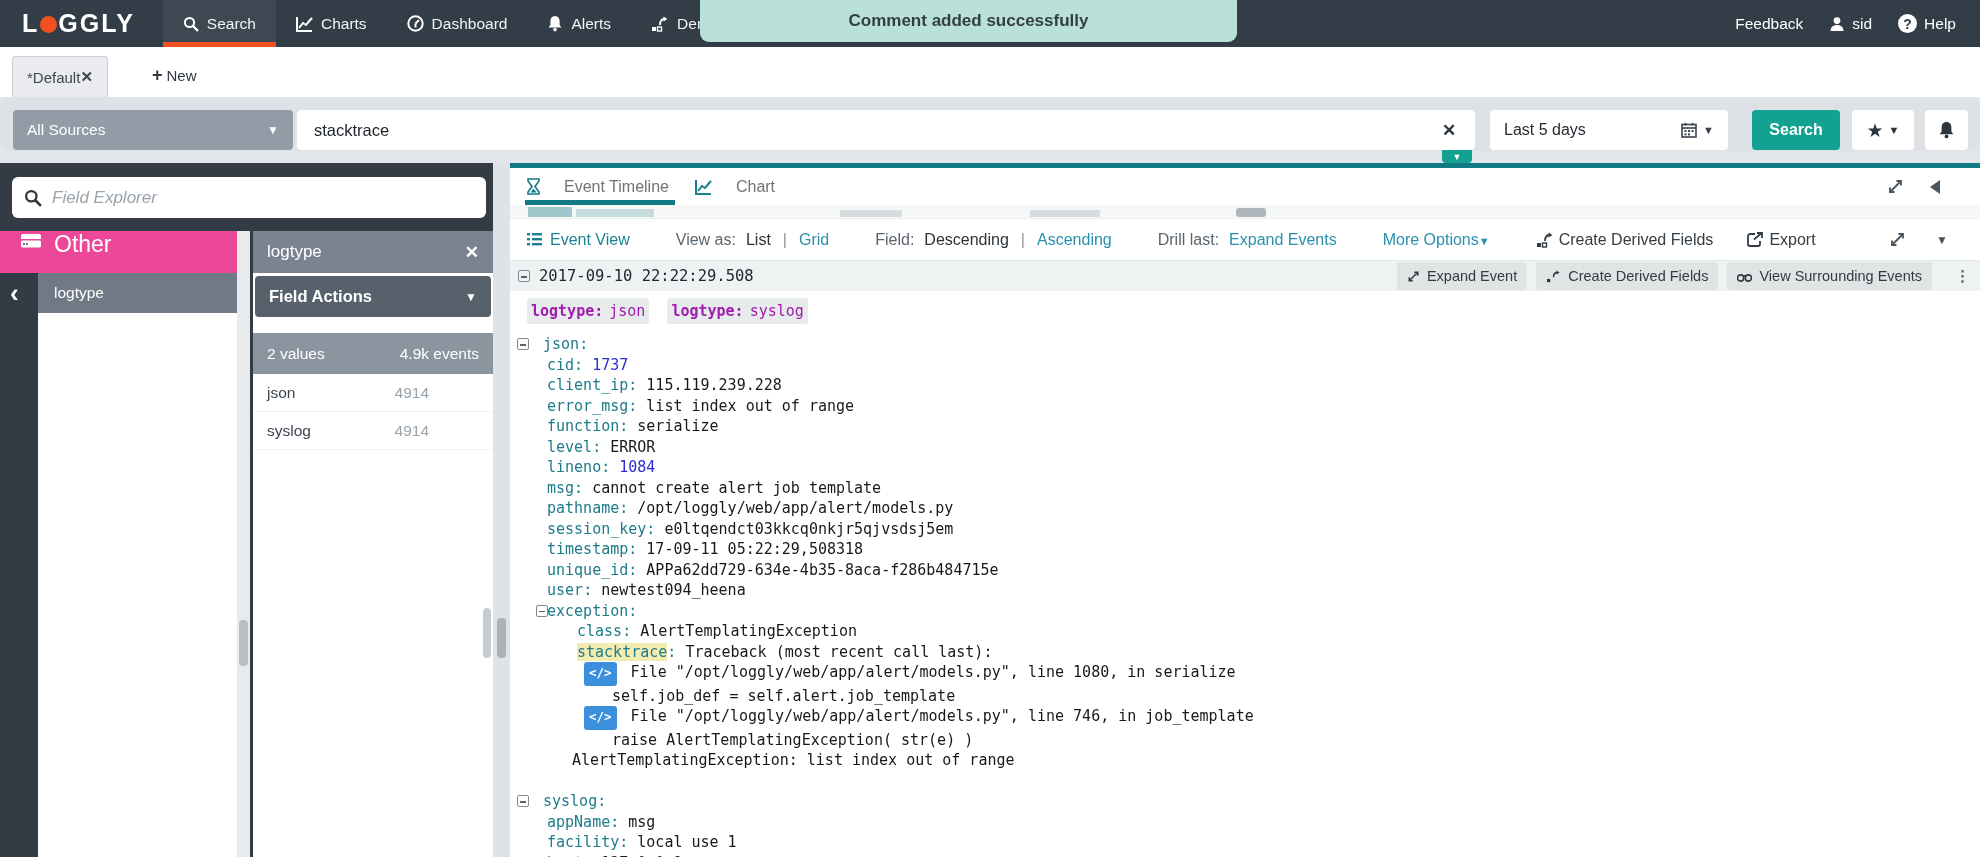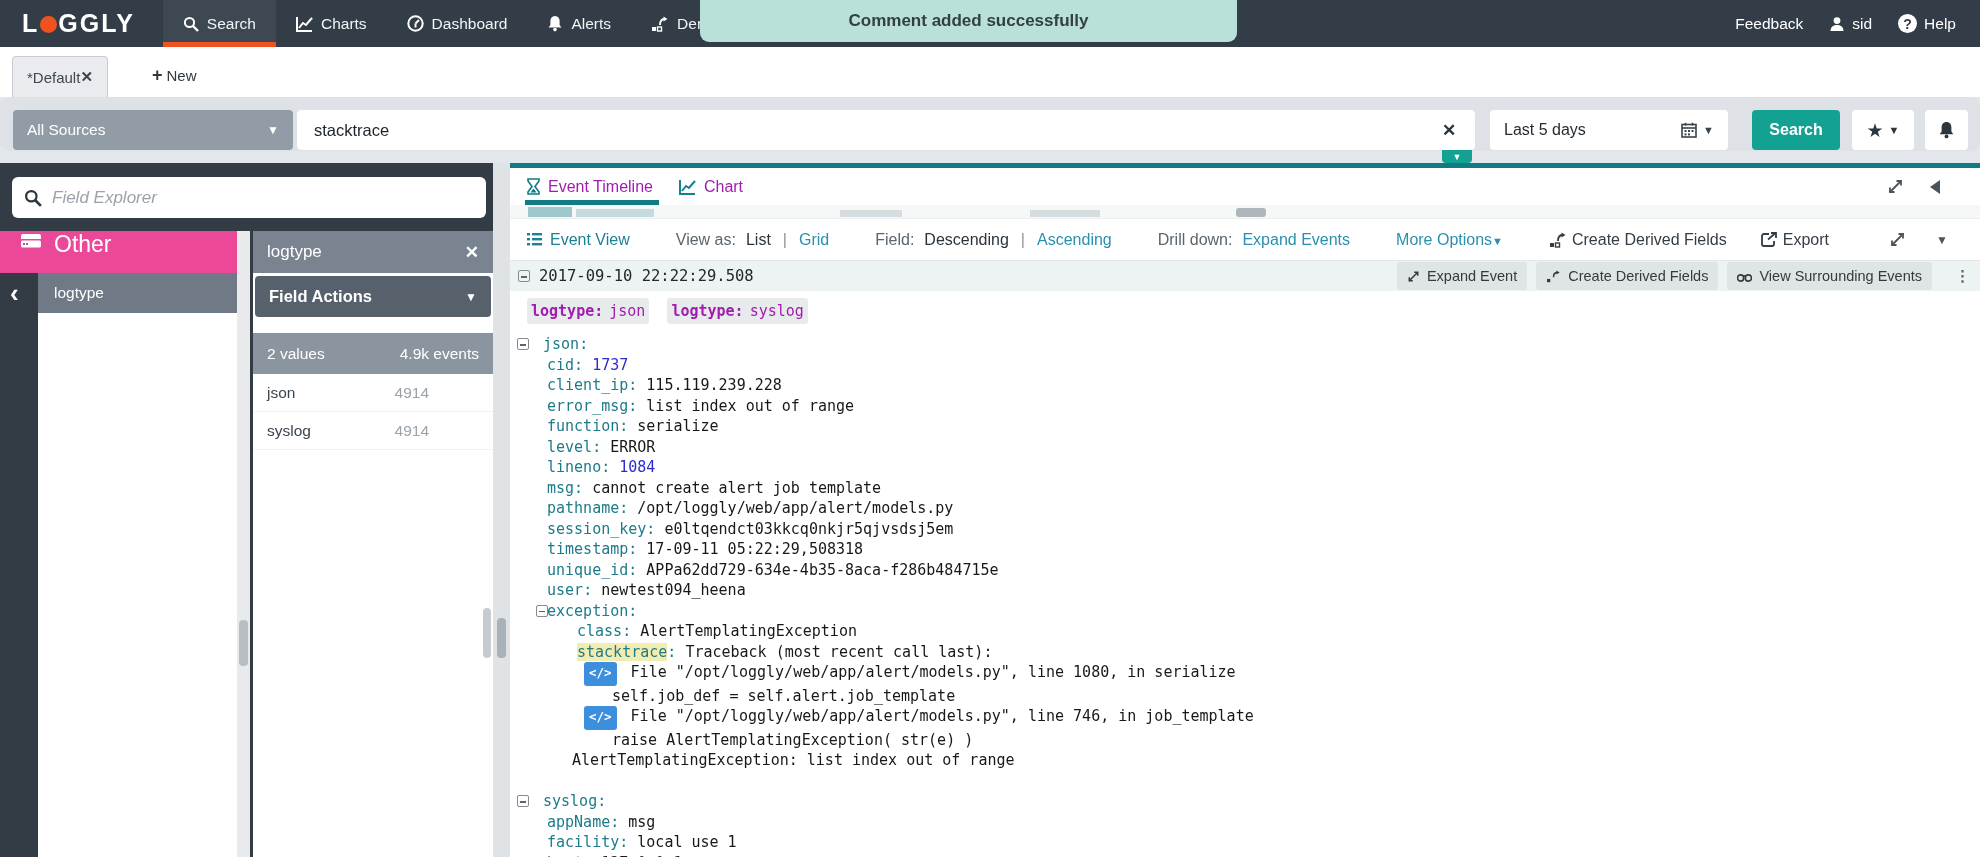--- a/index.html
+++ b/index.html
@@ -82,21 +82,21 @@
   .fp-row .cnt { margin-left:auto; margin-right:50px; color:#9aa2aa; }
   #fp-scroll { position:absolute; right:2px; top:44px; width:8px; bottom:0; }
   #fp-scroll .thumb { position:absolute; left:0; top:333px; width:8px; height:50px; background:#c6cbd0; border-radius:4px; }
 
   #mid-gap { position:absolute; top:163px; left:493px; width:17px; bottom:0; background:#dfe3e6; }
   #mid-gap .thumb { position:absolute; left:4px; top:455px; width:9px; height:40px; background:#aab1b7; border-radius:4px; }
 
   
   #main { position:absolute; top:163px; left:510px; right:0; bottom:0; background:#fff; border-top:5px solid #117a85; }
   #viewtabs { position:relative; height:37px; display:flex; align-items:center; padding-left:17px; gap:26px; }
-  .vtab { display:flex; align-items:center; gap:8px; font-size:16px; color:#a21caf; cursor:pointer; position:relative; height:100%; }
+  .vtab { display:flex; align-items:center; gap:24px; font-size:16px; color:#737373; cursor:pointer; position:relative; height:100%; }
   .vtab.active::after { content:""; position:absolute; left:-2px; right:-6px; bottom:0; height:5px; background:#117a85; }
   #viewtabs-right { margin-left:auto; display:flex; align-items:center; gap:26px; padding-right:40px; }
   .tri-left { width:0; height:0; border-top:7px solid transparent; border-bottom:7px solid transparent; border-right:10px solid #4a545c; cursor:pointer; }
 
   #histstrip { position:relative; height:14px; background:#f6f8f8; border-bottom:1px solid #eceff0; }
   #histstrip .bar { position:absolute; bottom:1px; }
 
   #toolbar { height:42px; display:flex; align-items:center; gap:10px; padding:0 0 0 17px; border-bottom:1px solid #e4e7e9; font-size:16px; }
   .tb-link { color:#2a90ad; cursor:pointer; }
   .tb-strong { color:#2b333a; cursor:pointer; }
@@ -407,21 +407,21 @@
     <span class="tb-label">View as:</span>
     <span class="tb-strong">List</span>
     <span class="tb-sep">|</span>
     <span class="tb-link">Grid</span>
     <span class="tb-gap"></span>
     <span class="tb-label">Field:</span>
     <span class="tb-strong">Descending</span>
     <span class="tb-sep">|</span>
     <span class="tb-link">Ascending</span>
     <span class="tb-gap"></span>
-    <span class="tb-label">Drill down:</span>
+    <span class="tb-label">Drill last:</span>
     <span class="tb-link">Expand Events</span>
     <span class="tb-gap"></span>
     <span class="tb-link"><span>More Options</span><span style="font-size:11px;">▼</span></span>
     <span class="tb-gap"></span>
     <span class="iconbtn">
       <span>
           <svg width="18" height="16" viewBox="0 0 18 16">
             <rect x="1" y="11" width="4" height="4" fill="#343c44"></rect>
             <rect x="6.5" y="11" width="4" height="4" fill="none" stroke="#343c44" stroke-width="1.4"></rect>
             <path d="M9 9 C9 4 11 3 14 3" fill="none" stroke="#343c44" stroke-width="1.8"></path>

